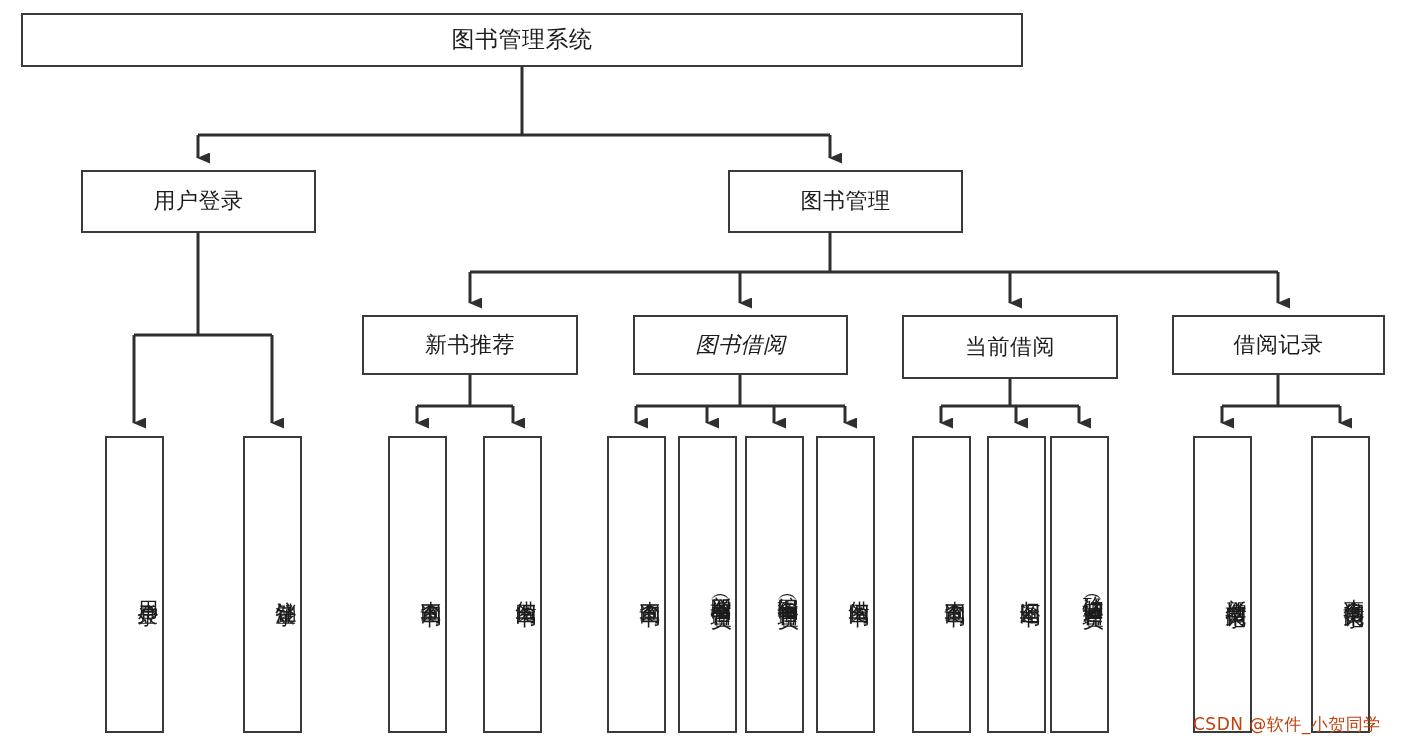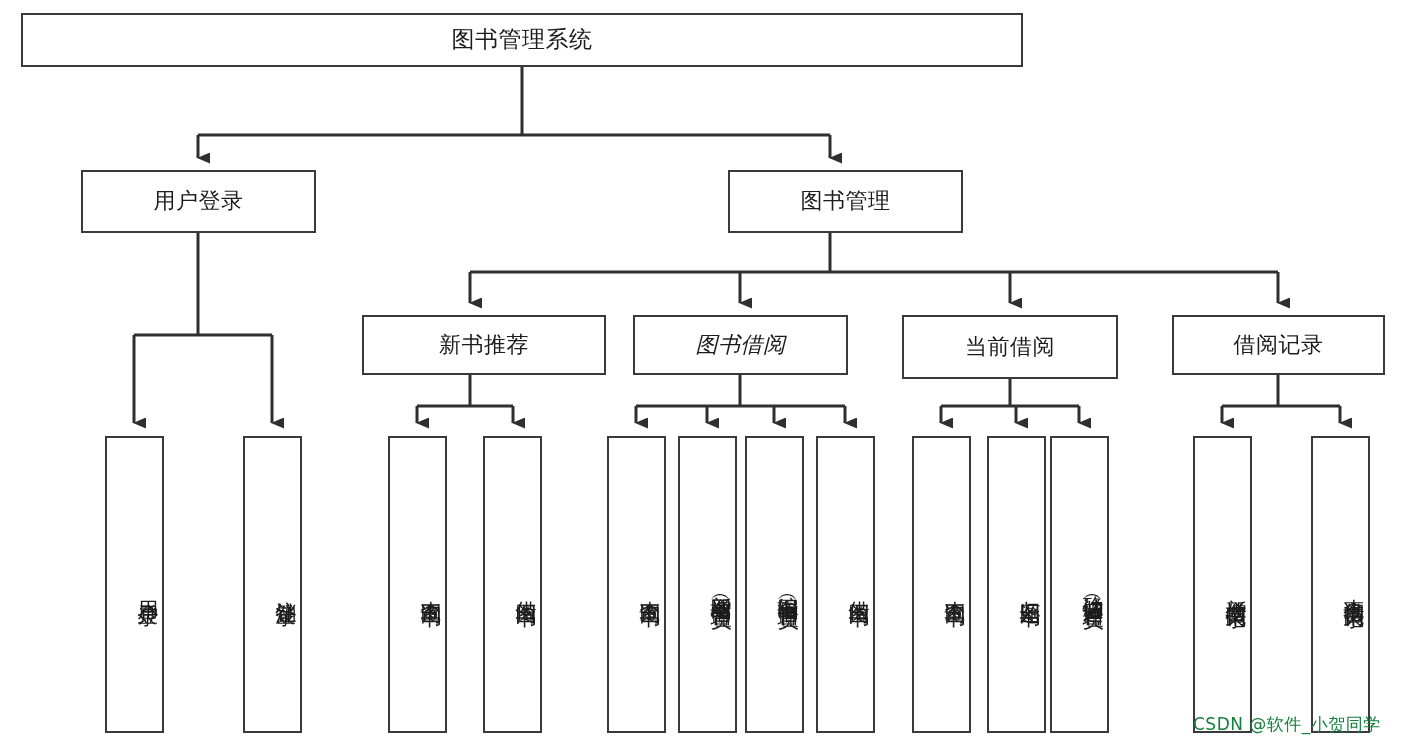--- a/index.html
+++ b/index.html
@@ -56,21 +56,21 @@
     top: 0;
     width: 1405px;
     height: 747px;
     pointer-events: none;
   }
   .watermark {
     position: absolute;
     left: 1193px;
     top: 713px;
     font-size: 17px;
-    color: #15803d;
+    color: #c2410c;
     white-space: nowrap;
     letter-spacing: 0.5px;
   }
 </style>
 </head>
 <body>
 
 <div id="canvas">
 
   <svg class="edge-layer" viewBox="0 0 1405 747" width="1405" height="747">
@@ -122,21 +122,21 @@
       <path d="M1340,406 L1340,423" marker-end="url(#arrowhead)"></path>
     </g>
   </svg>
 
   <div class="node h-label" id="root-node" style="left:21px; top:13px; width:1002px; height:54px;">图书管理系统</div>
 
   <div class="node h-label" style="left:81px; top:170px; width:235px; height:63px;">用户登录</div>
 
   <div class="node h-label" style="left:712px; top:170px; width:235px; height:63px;margin-left:16px;">图书管理</div>
 
-  <div class="node h-label" style="left:362px; top:315px; width:244px; height:60px;">新书推荐</div>
+  <div class="node h-label" style="left:362px; top:315px; width:216px; height:60px;">新书推荐</div>
 
   <div class="node h-label" style="left:633px; top:315px; width:215px; height:60px;font-style:italic;">图书借阅</div>
 
   <div class="node h-label" style="left:902px; top:315px; width:216px; height:64px;">当前借阅</div>
 
   <div class="node h-label" style="left:1172px; top:315px; width:213px; height:60px;">借阅记录</div>
 
   <div class="node v-label" style="left:105px; top:436px; width:59px; height:297px;">
     <span>用户登录</span>
   </div>

